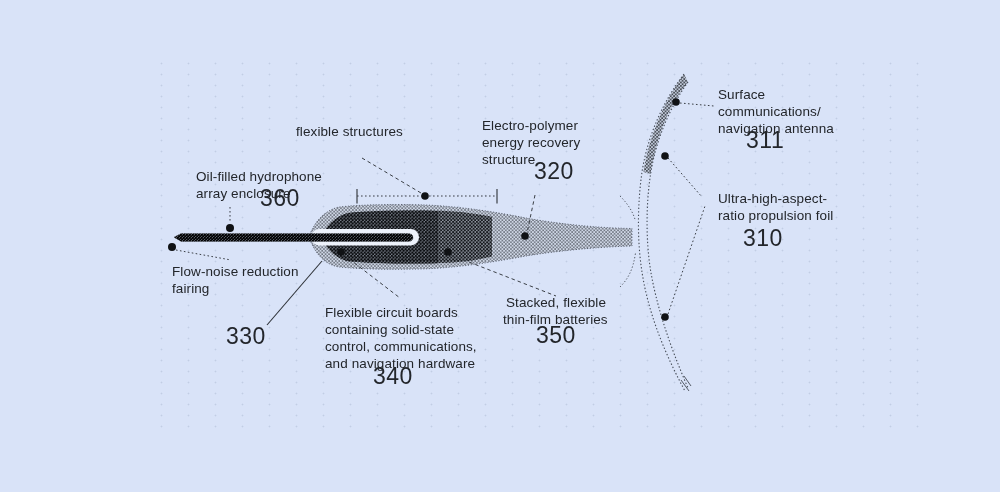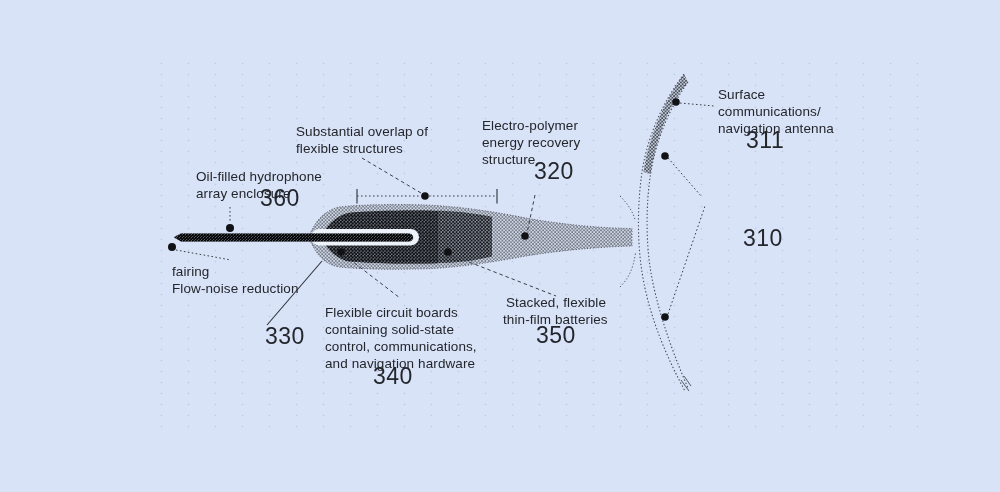--- a/index.html
+++ b/index.html
@@ -120,46 +120,49 @@
     <circle cx="665" cy="317" r="3.8" fill="#101215"></circle>
   </svg>
 
   <div class="lbl" style="left:187px;top:168px;margin-left:9px;">
     <div>Oil-filled hydrophone</div>
     <div>array enclosure</div>
   </div>
   <div class="ref" style="left:260px;top:186px;">360</div>
 
   <div class="lbl" style="left:172px;top:263px;">
+    <div>Flow-noise reduction</div>
     <div>fairing</div>
-    <div>Flow-noise reduction</div>
   </div>
 
   <div class="lbl" style="left:296px;top:123px;">
-    <div>Substantial overlap of</div>
     <div>flexible structures</div>
   </div>
 
   <div class="lbl" style="left:482px;top:117px;">
     <div>Electro-polymer</div>
     <div>energy recovery</div>
     <div>structure</div>
   </div>
   <div class="ref" style="left:534px;top:159px;">320</div>
 
   <div class="lbl" style="left:718px;top:86px;">
     <div>Surface</div>
     <div>communications/</div>
     <div>navigation antenna</div>
   </div>
   <div class="ref" style="left:746px;top:128px;">311</div>
 
+  <div class="lbl" style="left:718px;top:190px;">
+    <div>Ultra-high-aspect-</div>
+    <div>ratio propulsion foil</div>
+  </div>
   <div class="ref" style="left:743px;top:219px;margin-top:7px;">310</div>
 
-  <div class="ref" style="left:226px;top:324px;margin-left:39px;">330</div>
+  <div class="ref" style="left:226px;top:324px;">330</div>
 
   <div class="lbl" style="left:325px;top:304px;">
     <div>Flexible circuit boards</div>
     <div>containing solid-state</div>
     <div>control, communications,</div>
     <div>and navigation hardware</div>
   </div>
   <div class="ref" style="left:373px;top:364px;">340</div>
 
   <div class="lbl" style="left:503px;top:294px;">

